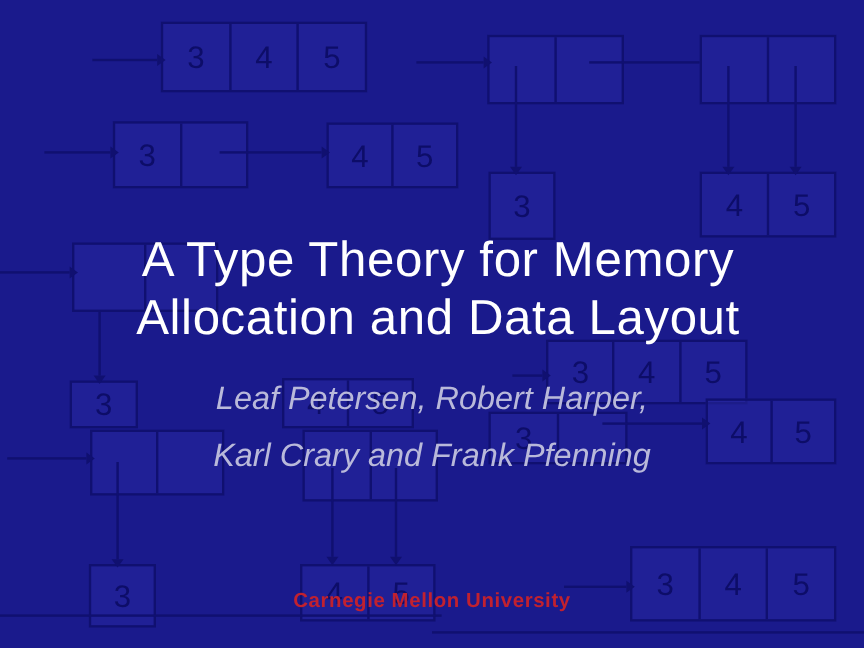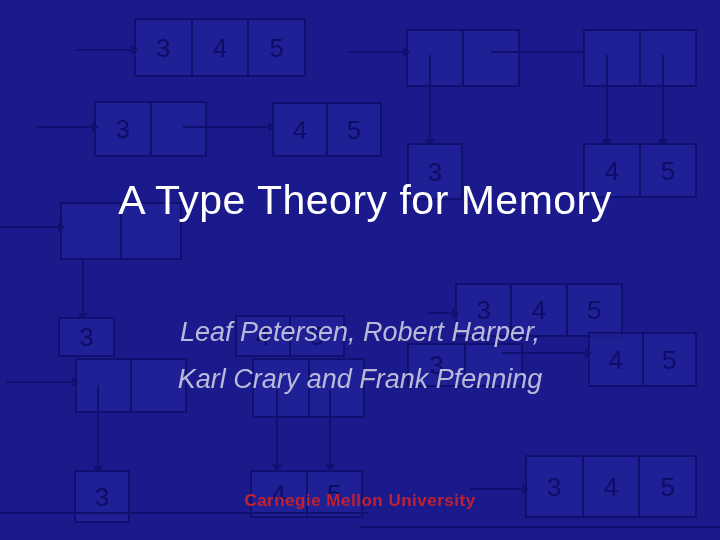--- a/index.html
+++ b/index.html
@@ -34,21 +34,21 @@
     border-bottom:5px solid transparent;
     border-left:7px solid var(--line,#101070);
   }
   .bgarrow.down{
     border-left:5px solid transparent;
     border-right:5px solid transparent;
     border-top:7px solid var(--line,#101070);
   }
   
   .title{
-    position:absolute;left:0;right:0;top:176px;
+    position:absolute;left:0;right:0;top:192px;
     text-align:center;
     color:var(--title,#fff);
     font-size:41px;
     line-height:48px;
     letter-spacing:0.5px;
     margin-left:10px;
   }
   .authors{
     position:absolute;left:0;right:0;top:309px;
     text-align:center;
@@ -175,20 +175,21 @@
       <div class="bgline" style="left: 502px; top: 352px; width: 83px; height: 2px;"></div>
       <div class="bgarrow right" style="left: 585px; top: 348px;"></div>
       <div class="bgline" style="left: 470px; top: 488px; width: 52px; height: 2px;"></div>
       <div class="bgarrow right" style="left: 522px; top: 484px;"></div>
       <div class="bgline" style="left: 0px; top: 512px; width: 368px; height: 2px;"></div>
       <div class="bgline" style="left: 360px; top: 526px; width: 360px; height: 2px;"></div>
     </div>
 
   <div class="title">
     <div>A Type Theory for Memory</div>
+    <div>Allocation and Data Layout</div>
   </div>
 
   <div class="authors">
     <div>Leaf Petersen, Robert Harper,</div>
     <div>Karl Crary and Frank Pfenning</div>
   </div>
 
   <div class="affiliation">Carnegie Mellon University</div>
 </div>
 

